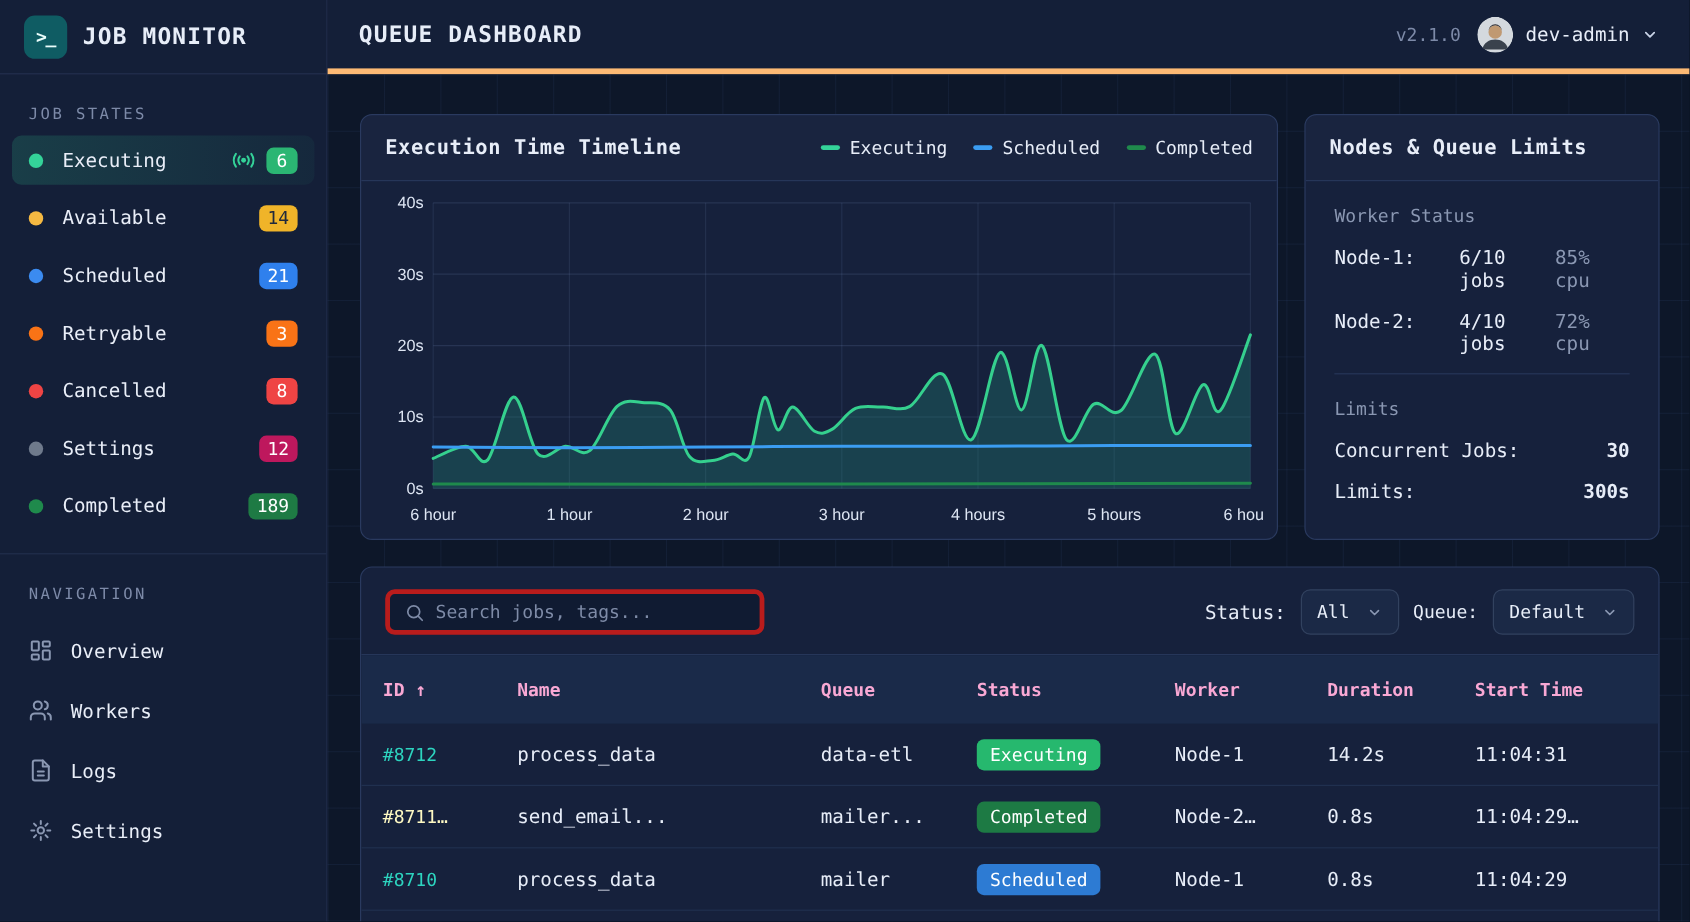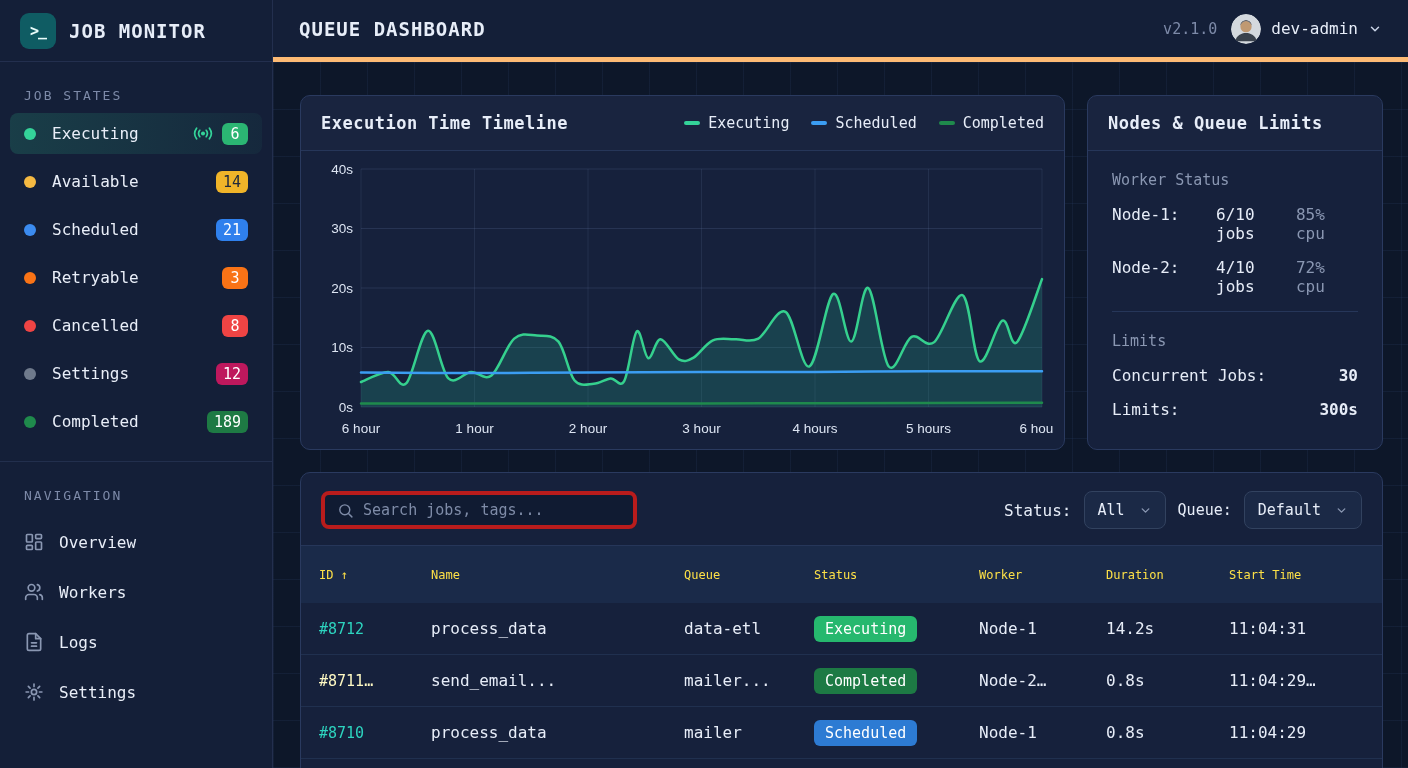--- a/index.html
+++ b/index.html
@@ -76,21 +76,21 @@
   .jobs-title { font-size:16px; font-weight:bold; letter-spacing:1px; margin-bottom:14px; }
   .jobs-controls { display:flex; align-items:center; }
   .search-box { width:316px; height:38px; border:4px solid #b91c1c; background:#101b32; border-radius:8px; display:flex; align-items:center; padding:0 12px; gap:9px; }
   .search-box input { flex:1; background:transparent; border:none; outline:none; color:#e7edf8; font-family:inherit; font-size:15px; }
   .search-box input::placeholder { color:#7e8ba7; }
   .filters { margin-left:auto; display:flex; align-items:center; gap:12px; }
   .filter-label { font-size:16px; }
   .select { height:38px; border:1px solid #32425f; background:#1b2946; border-radius:8px; display:flex; align-items:center; gap:14px; padding:0 13px; font-size:15px; cursor:pointer; }
   .tbl { flex:1; overflow:hidden; }
   .thead, .trow { display:grid; grid-template-columns:112px 253px 130px 165px 127px 123px 1fr; align-items:center; padding-left:18px; }
-  .thead { height:57px; background:#1a2a49; color:#fde047; font-size:12px; }
+  .thead { height:57px; background:#1a2a49; color:#f9a8d4; font-size:15px;font-weight:bold; }
   .trow { height:52px; border-bottom:1px solid #20304f; font-size:16px; cursor:pointer; }
   .id-cell { font-size:15px; }
   .status-badge { display:inline-block; width:fit-content; padding:4px 11px; border-radius:6px; font-size:15px; color:#fff; }
 </style>
 </head>
 <body>
 
 <div class="app">
 
   <aside class="sidebar">

